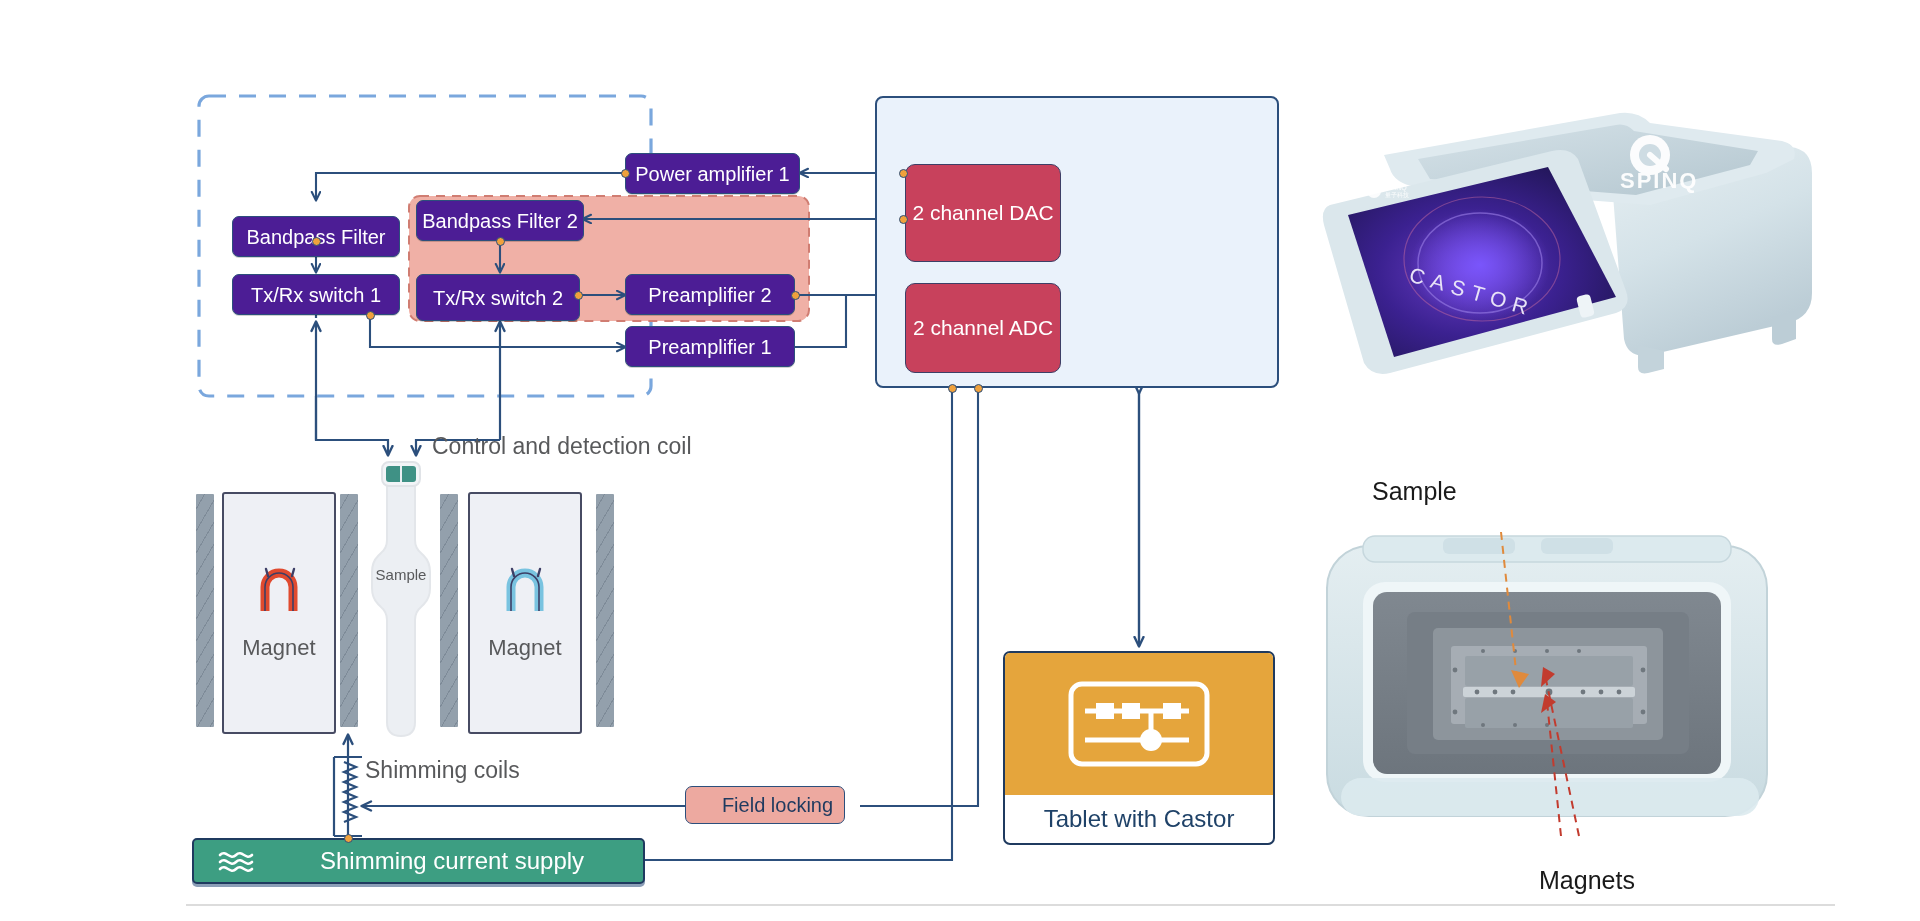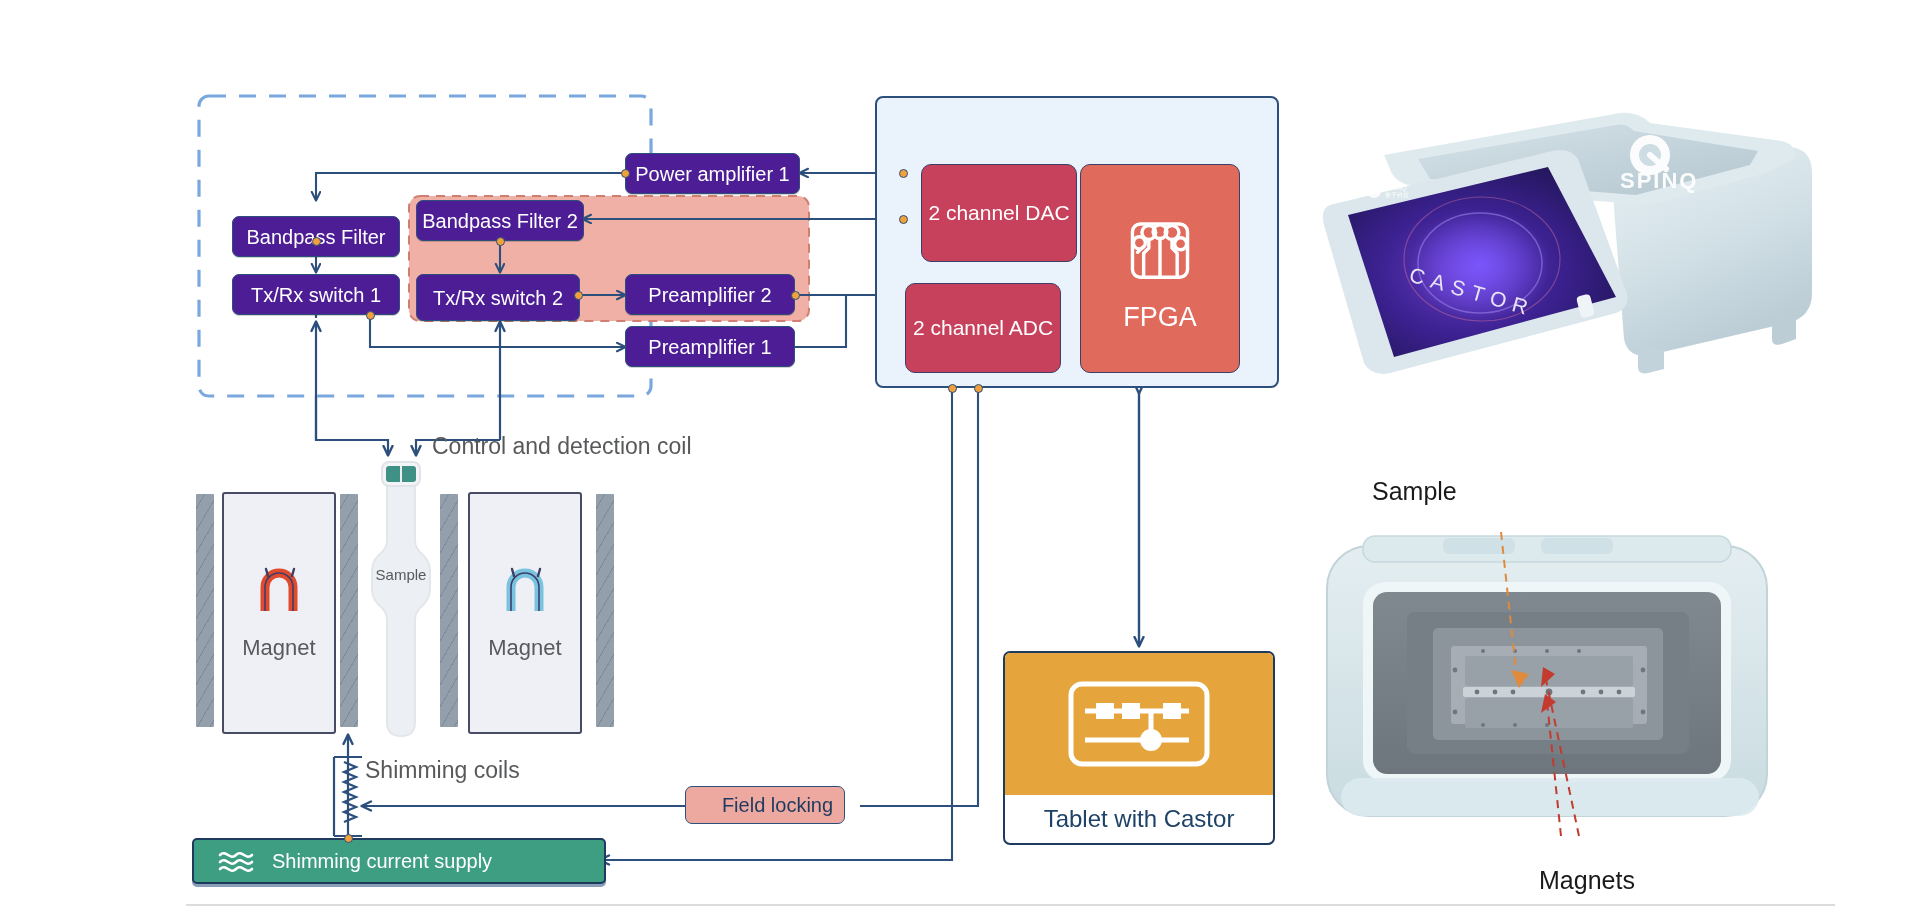--- a/index.html
+++ b/index.html
@@ -133,39 +133,25 @@
   <div class="blk blue-blk" style="left:625px;top:326px;width:170px;height:41px;">
     <span>Preamplifier 1</span>
   </div>
 
   <div class="blk blue-blk" style="left:625px;top:274px;width:170px;height:41px;">
     <span>Preamplifier 2</span>
   </div>
   <div class="dot" style="left:791px;top:291px;"></div>
 
   <div id="master">
-    <div class="blk crimson" style="left:44px;top:66px;width:156px;height:98px;font-size:21px;">
+    <div class="blk crimson" style="left:28px;top:66px;width:156px;height:98px;font-size:21px;">
       <span>2 channel DAC</span>
     </div>
     <div class="blk crimson" style="left:28px;top:185px;width:156px;height:90px;font-size:21px;">
       <span>2 channel ADC</span>
-    </div>
-    <div class="blk coral" style="left:203px;top:66px;width:160px;height:209px;flex-direction:column;">
-      <span style="margin-bottom:8px;">
-        <svg width="86" height="86" viewBox="0 0 100 100" style="position:static;">
-          <rect x="18" y="22" width="64" height="62" rx="9" fill="none" stroke="#fff" stroke-width="4"></rect>
-          <circle cx="37" cy="32" r="8" fill="none" stroke="#fff" stroke-width="4"></circle>
-          <circle cx="50" cy="31" r="8" fill="none" stroke="#fff" stroke-width="4"></circle>
-          <circle cx="64" cy="32" r="8" fill="none" stroke="#fff" stroke-width="4"></circle>
-          <circle cx="26" cy="44" r="7" fill="none" stroke="#fff" stroke-width="4"></circle>
-          <circle cx="74" cy="45" r="7" fill="none" stroke="#fff" stroke-width="4"></circle>
-          <path d="M50,39 L50,84 M37,40 L37,50 L31,56 L31,84 M64,40 L64,50 L70,56 L70,84 M30,49 L24,55" fill="none" stroke="#fff" stroke-width="4" stroke-linecap="round" stroke-linejoin="round"></path>
-        </svg>
-      </span>
-      <span style="font-size:27px;">FPGA</span>
     </div>
   </div>
   <div class="dot" style="left:899px;top:169px;"></div>
   <div class="dot" style="left:899px;top:215px;"></div>
   <div class="dot" style="left:948px;top:384px;"></div>
   <div class="dot" style="left:974px;top:384px;"></div>
 
   <div id="tablet">
     <div id="tablet-img">
       <svg width="160" height="100" viewBox="0 0 160 100" style="position:static;">
@@ -179,22 +165,22 @@
     </div>
     <div id="tablet-cap">
       <span>Tablet with Castor</span>
     </div>
   </div>
 
   <div class="blk pink-blk" style="left:685px;top:786px;width:160px;height:38px;font-size:20px;">
     <span>Field locking</span>
   </div>
 
-  <div class="blk green-blk" style="left:192px;top:838px;width:414px;height:46px;
-       justify-content:flex-start;padding-left:22px;font-size:20px;">
+  <div class="blk green-blk" style="left:192px;top:838px;width:453px;height:46px;
+       justify-content:flex-start;padding-left:22px;font-size:24px;gap:48px;">
     <span style="margin-right:16px;display:flex;">
       <svg width="40" height="30" viewBox="0 0 40 30" style="position:static;">
         <path d="M4,9 C10,3 14,15 20,9 C26,3 30,15 36,9" fill="none" stroke="#fff" stroke-width="2.6" stroke-linecap="round"></path>
         <path d="M4,16 C10,10 14,22 20,16 C26,10 30,22 36,16" fill="none" stroke="#fff" stroke-width="2.6" stroke-linecap="round"></path>
         <path d="M4,23 C10,17 14,29 20,23 C26,17 30,29 36,23" fill="none" stroke="#fff" stroke-width="2.6" stroke-linecap="round"></path>
       </svg>
     </span>
     <span>Shimming current supply</span>
   </div>
   <div class="dot" style="left:344px;top:834px;"></div>

